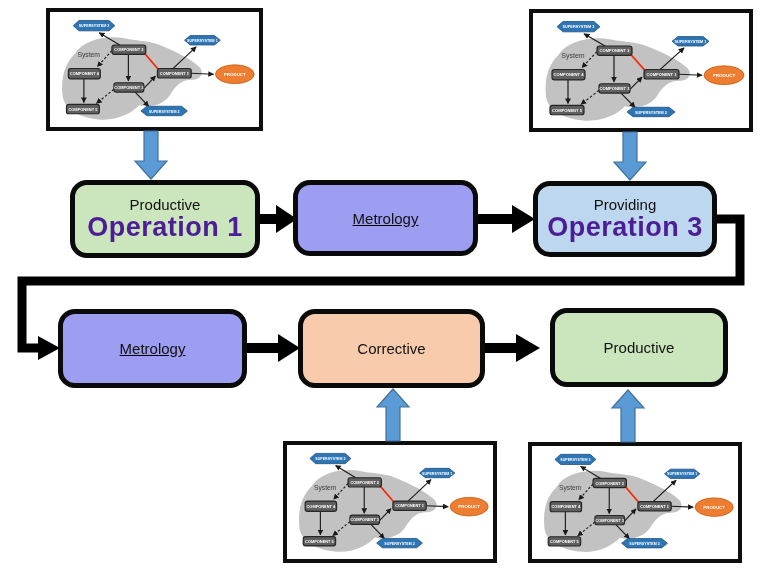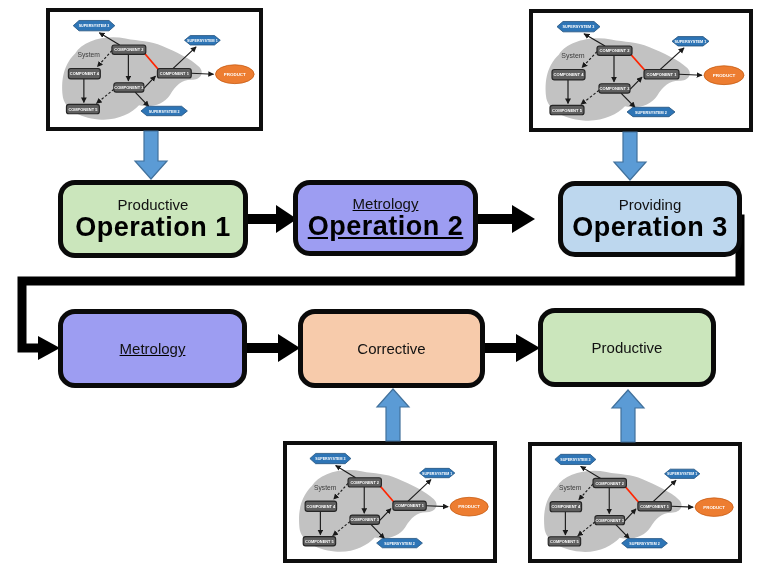--- a/index.html
+++ b/index.html
@@ -22,22 +22,22 @@
   .sys-t{fill:#3c3c3c;font-size:7px;text-anchor:middle;font-family:"Liberation Sans",sans-serif;}
   .edge{stroke:#1a1a1a;stroke-width:1.2;fill:none;}
   .edge-d{stroke:#1a1a1a;stroke-width:1.2;fill:none;stroke-dasharray:2.6 2;}
   .edge-r{stroke:var(--color-harmful);stroke-width:1.8;fill:none;}
 
   
   .op{position:absolute;box-sizing:border-box;border:5px solid #0a0a0a;border-radius:17px;
       display:flex;flex-direction:column;align-items:center;justify-content:center;
       text-align:center;line-height:1.1;padding-top:2px;}
   .op .cat{font-size:15px;color:#111;}
-  .op .nm{font-size:27px;font-weight:bold;color:#000000;letter-spacing:.5px;}
-  .op-productive{background:var(--color-productive);}
+  .op .nm{font-size:27px;font-weight:bold;color:#4c1d95;letter-spacing:.5px;}
+  .op-productive{background:var(--color-productive);margin-left:12px;}
   .op-metrology{background:var(--color-metrology);text-decoration:underline;}
   .op-providing{background:var(--color-providing);}
   .op-corrective{background:var(--color-corrective);}
 
   
   #overlay{position:absolute;left:0;top:0;width:768px;height:575px;z-index:2;pointer-events:none;}
   .mini{z-index:1;}
   .op{z-index:3;}
   .flowline{stroke:var(--color-connector);fill:none;}
   .flowhead{fill:var(--color-connector);}
@@ -251,23 +251,22 @@
     <polygon class="barrow" points="386,441 400,441 400,407 409,407 393,389 377,407 386,407"></polygon>
     <polygon class="barrow" points="621,442 635,442 635,408 644,408 628,390 612,408 621,408"></polygon>
   </svg>
 
   <div class="op op-productive" style="left:58px;top:180px;width:190px;height:78px;">
     <span class="cat">Productive</span>
     <span class="nm">Operation 1</span>
   </div>
   <div class="op op-metrology" style="left:293px;top:180px;width:185px;height:76px;">
     <span class="cat">Metrology</span>
-    <span class="nm">Operation 2</span>
-  </div>
-  <div class="op op-providing" style="left:558px;top:181px;width:184px;height:76px;">
+  </div>
+  <div class="op op-providing" style="left:533px;top:181px;width:184px;height:76px;">
     <span class="cat">Providing</span>
     <span class="nm">Operation 3</span>
   </div>
   <div class="op op-metrology" style="left:58px;top:309px;width:189px;height:79px;">
     <span class="cat">Metrology</span>
   </div>
   <div class="op op-corrective" style="left:298px;top:309px;width:187px;height:79px;">
     <span class="cat">Corrective</span>
   </div>
   <div class="op op-productive" style="left:538px;top:308px;width:178px;height:79px;">

